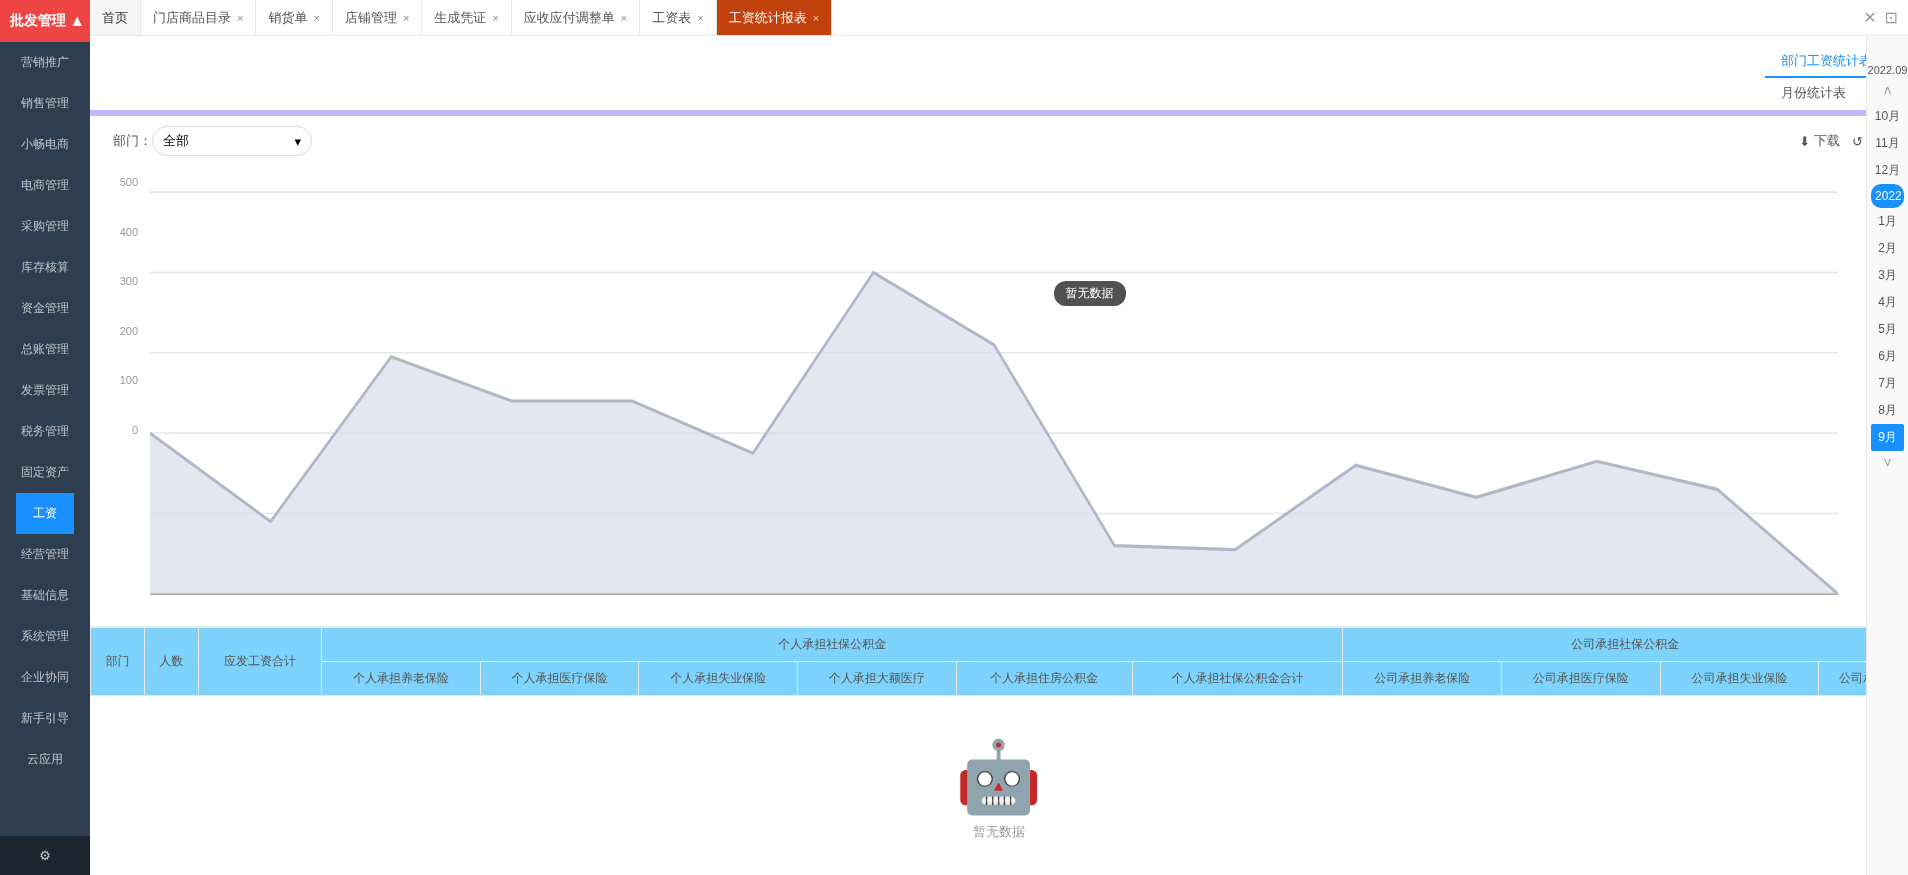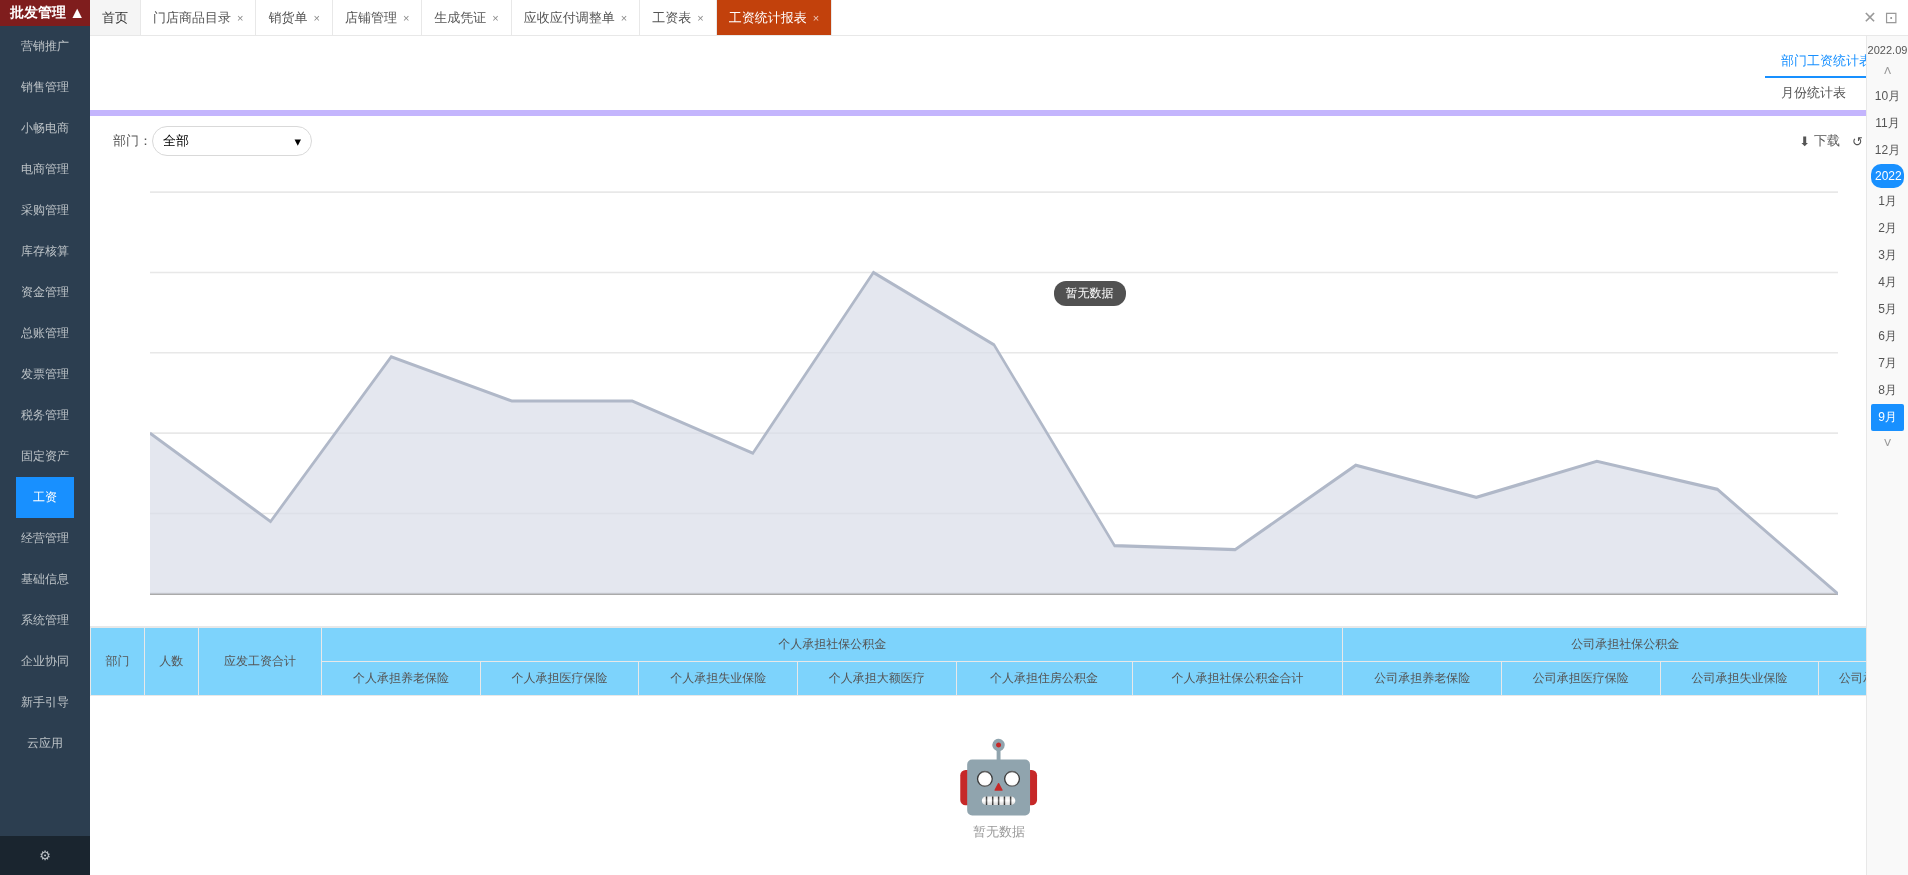--- a/index.html
+++ b/index.html
@@ -11,24 +11,24 @@
       background: #2c3e50;
       display: flex;
       flex-direction: column;
       align-items: center;
       height: 100%;
       overflow-y: auto;
       flex-shrink: 0;
     }
     .sidebar-header {
       width: 100%;
-      background: #7f1d1d;
+      background: #ef4444;
       color: #fff;
       text-align: center;
-      padding: 4px 5px;
+      padding: 12px 5px;
       font-size: 14px;
       font-weight: bold;
       display: flex;
       align-items: flex-start;
       justify-content: space-between;
       padding-left: 10px;
       padding-right: 5px;
     }
     .sidebar-item {
       width: 100%;
@@ -334,20 +334,28 @@
       <line x1="0" x2="1380" y1="260" y2="260" stroke="#aaa" stroke-width="1.5"></line>
           <line x1="0" x2="1380" y1="210" y2="210" stroke="#e8e8e8" stroke-width="1"></line>
           <line x1="0" x2="1380" y1="160" y2="160" stroke="#e8e8e8" stroke-width="1"></line>
           <line x1="0" x2="1380" y1="110" y2="110" stroke="#e8e8e8" stroke-width="1"></line>
           <line x1="0" x2="1380" y1="60" y2="60" stroke="#e8e8e8" stroke-width="1"></line>
           <line x1="0" x2="1380" y1="10" y2="10" stroke="#e8e8e8" stroke-width="1"></line>
           <path d="M 0 160 L 98.57142857142857 215 L 197.14285714285714 112.5 L 295.7142857142857 140 L 394.2857142857143 140 L 492.85714285714283 172.5 L 591.4285714285714 60 L 690 105 L 788.5714285714286 230 L 887.1428571428571 232.5 L 985.7142857142857 180 L 1084.2857142857142 200 L 1182.857142857143 177.5 L 1281.4285714285713 195 L 1380 260 L 1380 260 L 0 260 Z" fill="#d9dde8" opacity="0.7"></path>
           <path d="M 0 160 L 98.57142857142857 215 L 197.14285714285714 112.5 L 295.7142857142857 140 L 394.2857142857143 140 L 492.85714285714283 172.5 L 591.4285714285714 60 L 690 105 L 788.5714285714286 230 L 887.1428571428571 232.5 L 985.7142857142857 180 L 1084.2857142857142 200 L 1182.857142857143 177.5 L 1281.4285714285713 195 L 1380 260" fill="none" stroke="#b0b8c8" stroke-width="2"></path>
         </svg>
 
+      <div style="position:absolute; left:0; top:0; height:280px; width:55px; display:flex; flex-direction:column; justify-content:space-between; padding:10px 0;">
+        <span style="font-size:11px; color:#999; text-align:right; width:48px;">500</span>
+        <span style="font-size:11px; color:#999; text-align:right; width:48px;">400</span>
+        <span style="font-size:11px; color:#999; text-align:right; width:48px;">300</span>
+        <span style="font-size:11px; color:#999; text-align:right; width:48px;">200</span>
+        <span style="font-size:11px; color:#999; text-align:right; width:48px;">100</span>
+        <span style="font-size:11px; color:#999; text-align:right; width:48px;">0</span>
+      </div>
 
       <div class="chart-tooltip" style="top: 115px; left: 53%;">
         <span>暂无数据</span>
       </div>
     </div>
 
     <div class="table-container" style="max-height:220px;">
       <table>
         <thead>
           <tr>
@@ -377,21 +385,21 @@
 
       <div class="no-data-container">
         <div style="font-size:70px; color:#5fd6e6;">
           🤖
         </div>
         <div style="font-size:13px; color:#999; margin-top:5px;">暂无数据</div>
       </div>
     </div>
 
     <div class="timeline-panel">
-      <span style="font-size:11px; color:#555; padding:3px 0; white-space:nowrap;">2022.09</span>
+      <span style="font-size:11px; color:#555; padding:3px 0; white-space:nowrap;margin-top:20px;">2022.09</span>
       <span class="timeline-nav">˄</span>
       <div id="timeline-months-container" style="width:100%;">
           <div class="timeline-month">10月</div>
           <div class="timeline-month">11月</div>
           <div class="timeline-month">12月</div>
           <div class="timeline-month year-marker">2022</div>
           <div class="timeline-month">1月</div>
           <div class="timeline-month">2月</div>
           <div class="timeline-month">3月</div>
           <div class="timeline-month">4月</div>

